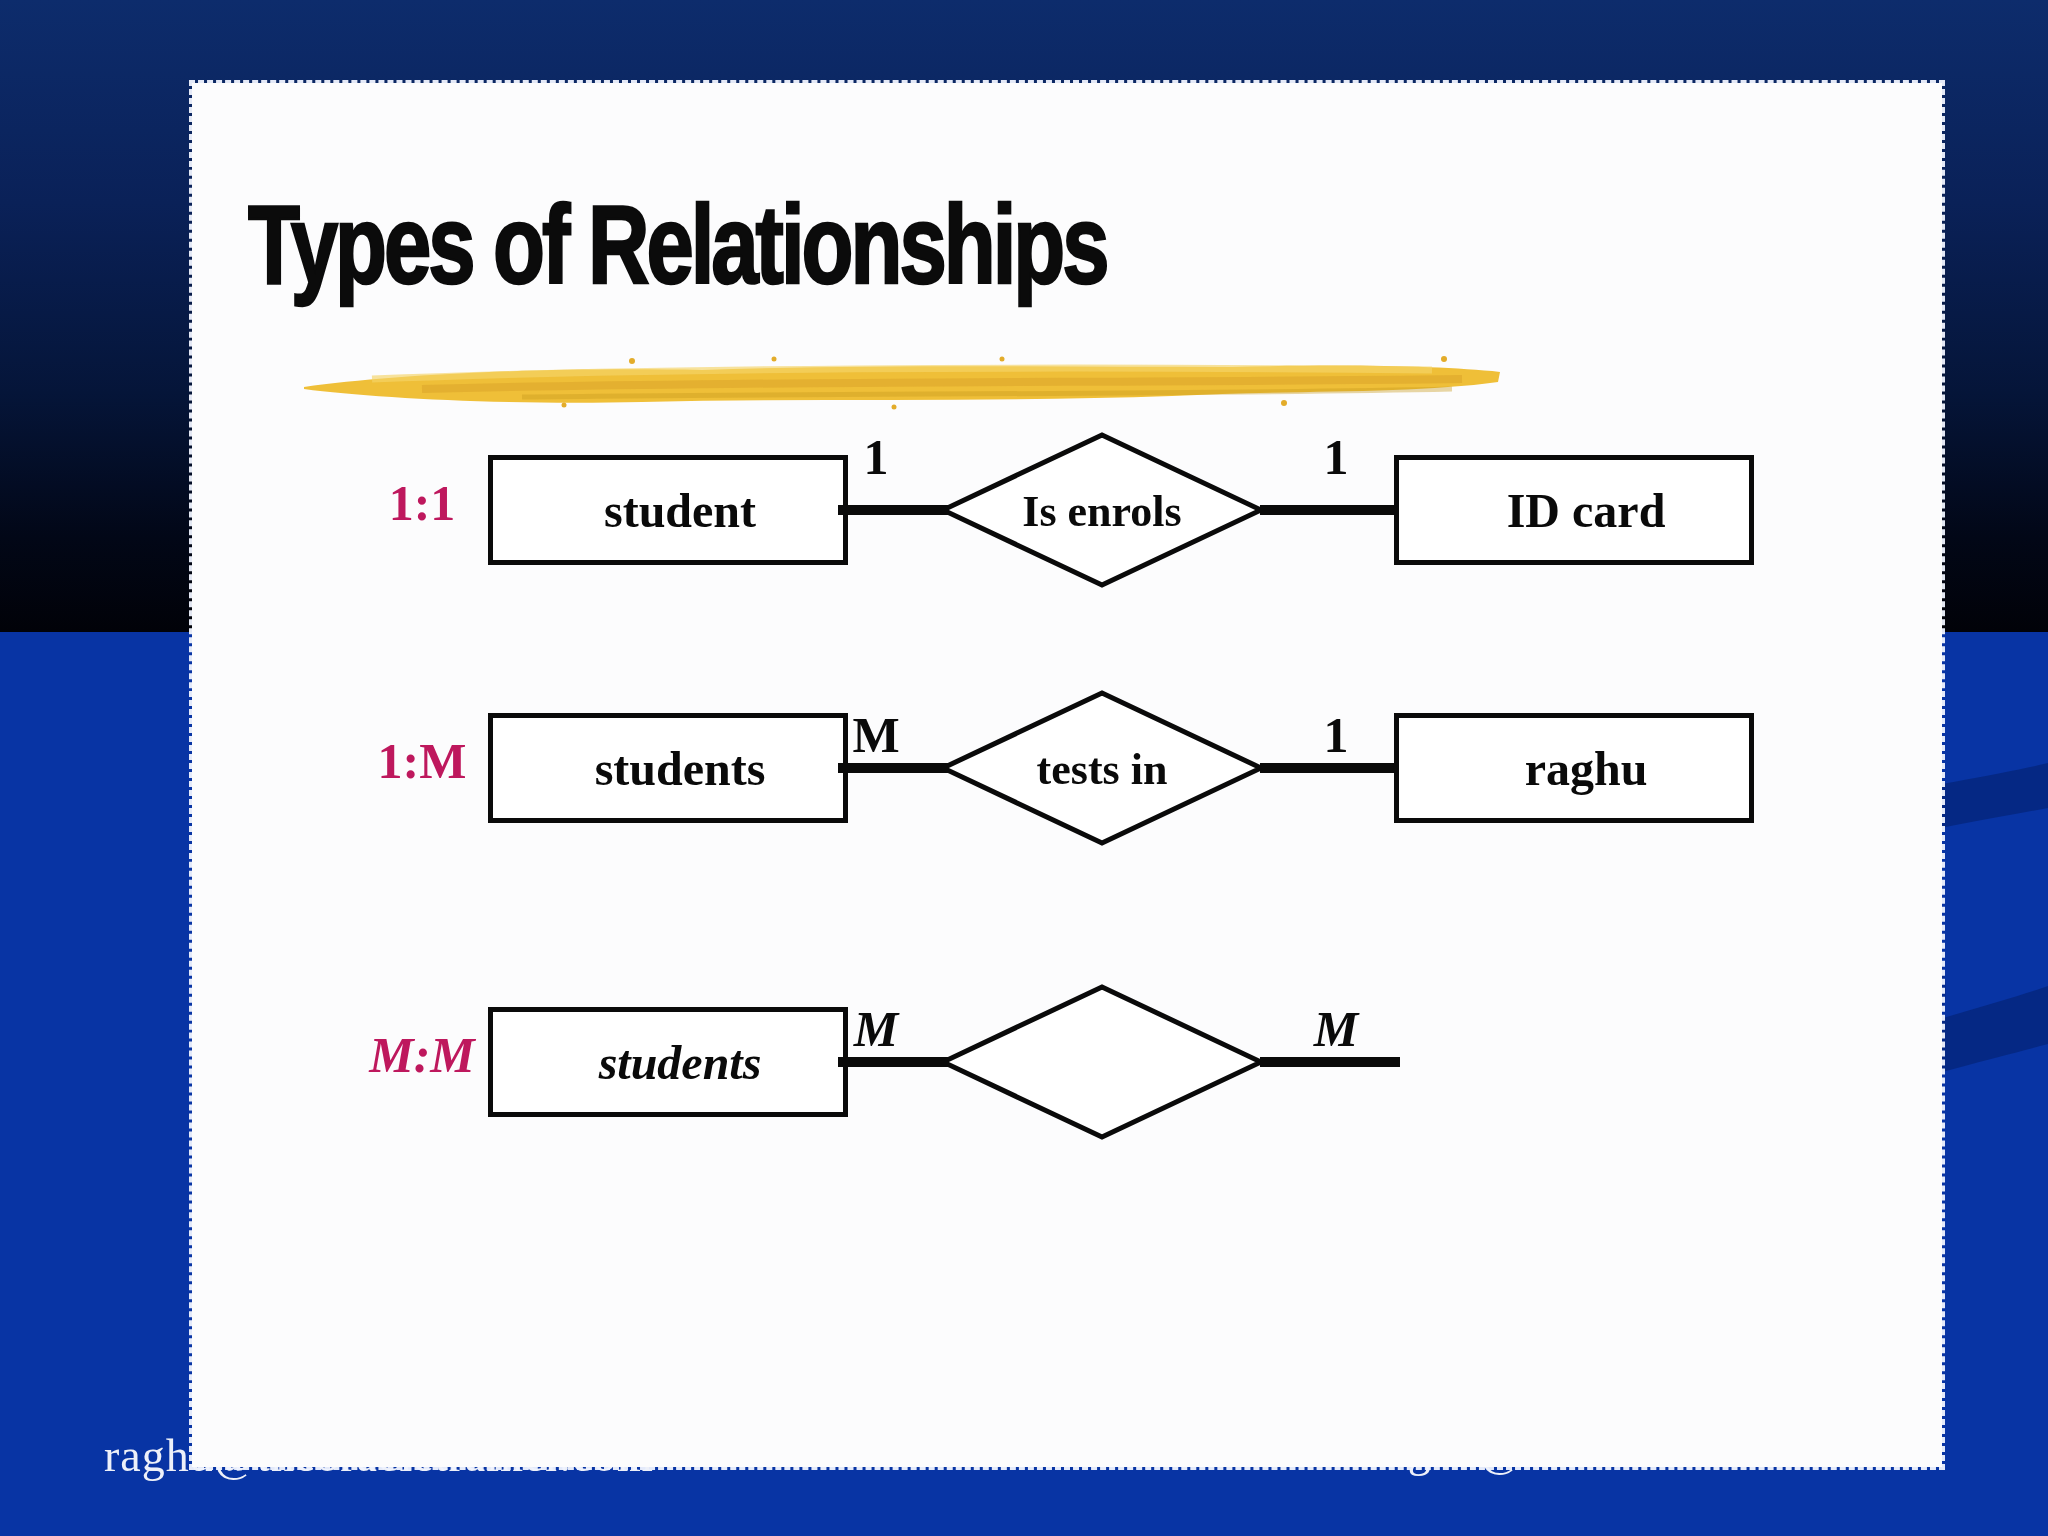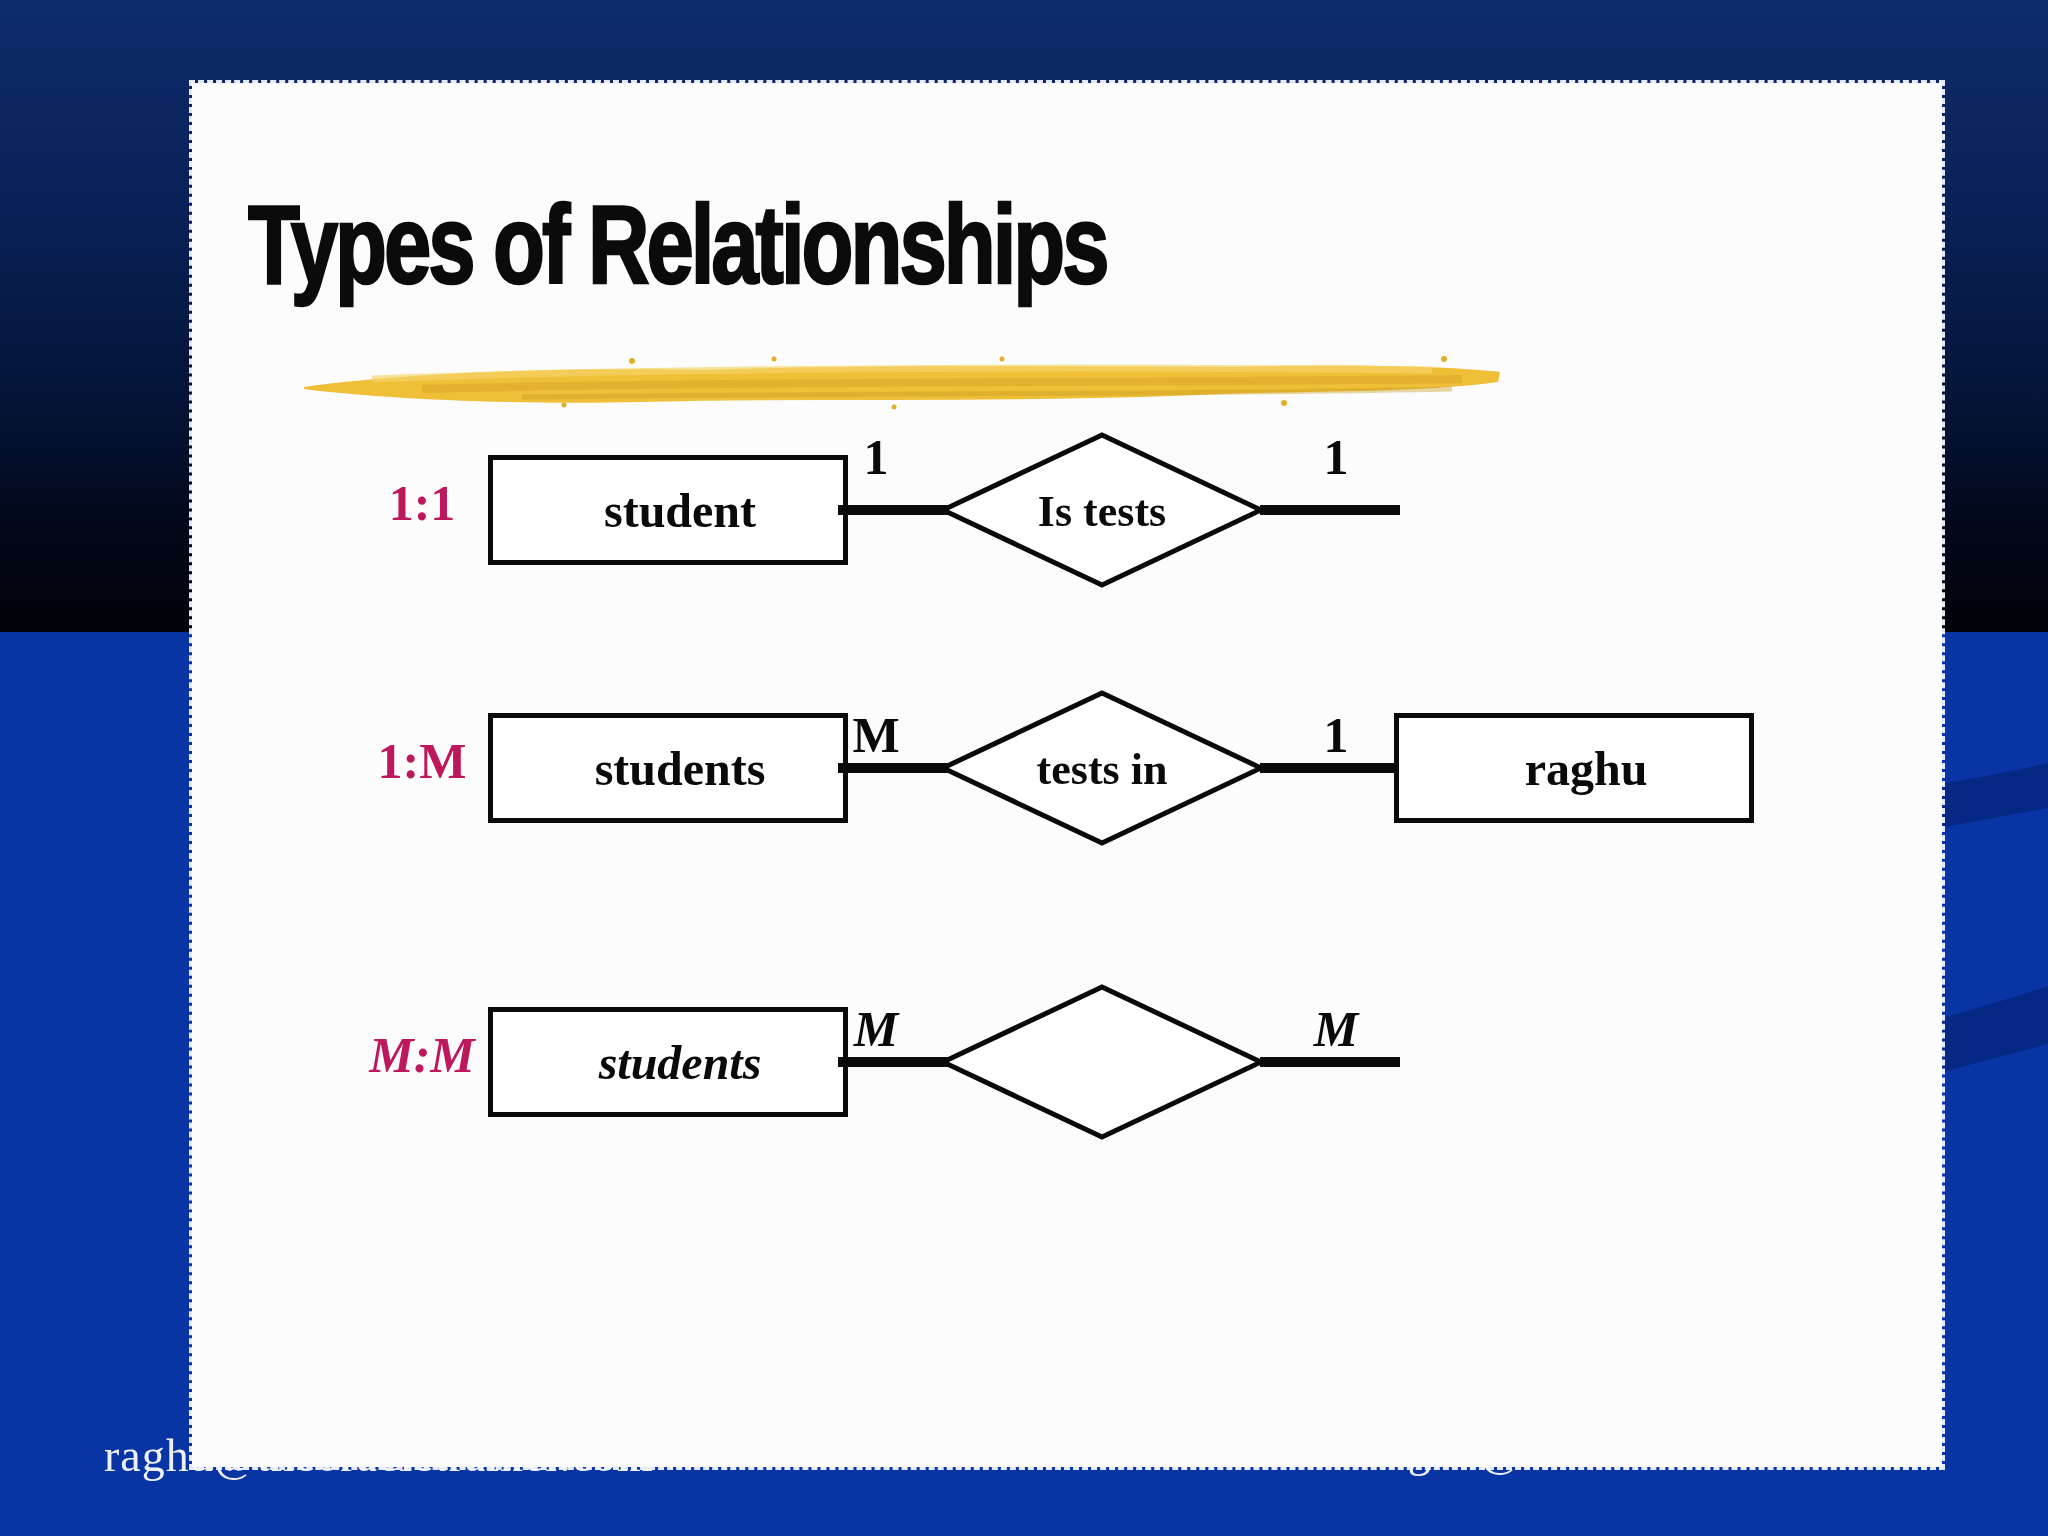--- a/index.html
+++ b/index.html
@@ -106,23 +106,24 @@
     </svg>
 
     <div class="er-row r0">
       <div class="ratio">1:1</div>
       <div class="entity left">student</div>
       <div class="card kl">1</div>
       <div class="connector cl"></div>
       <svg class="diamond" width="324" height="156" viewBox="0 0 324 156">
         <polygon points="162,3 321,78 162,153 3,78" fill="#ffffff" stroke="#0a0a0a" stroke-width="5"></polygon>
       </svg>
-      <div class="diamond-label">Is tests</div>
+      <div class="diamond-label">Is enrols</div>
       <div class="card kr">1</div>
       <div class="connector cr"></div>
+      <div class="entity right">ID card</div>
     </div>
 
     <div class="er-row r1">
       <div class="ratio">1:M</div>
       <div class="entity left">students</div>
       <div class="card kl">M</div>
       <div class="connector cl"></div>
       <svg class="diamond" width="324" height="156" viewBox="0 0 324 156">
         <polygon points="162,3 321,78 162,153 3,78" fill="#ffffff" stroke="#0a0a0a" stroke-width="5"></polygon>
       </svg>

